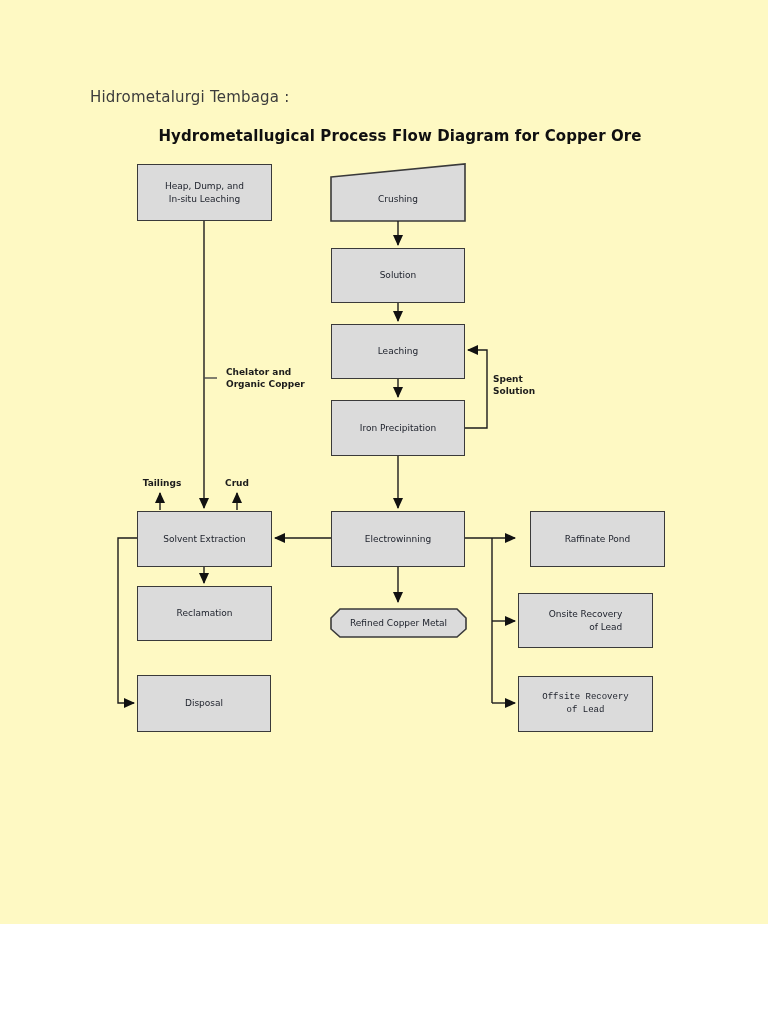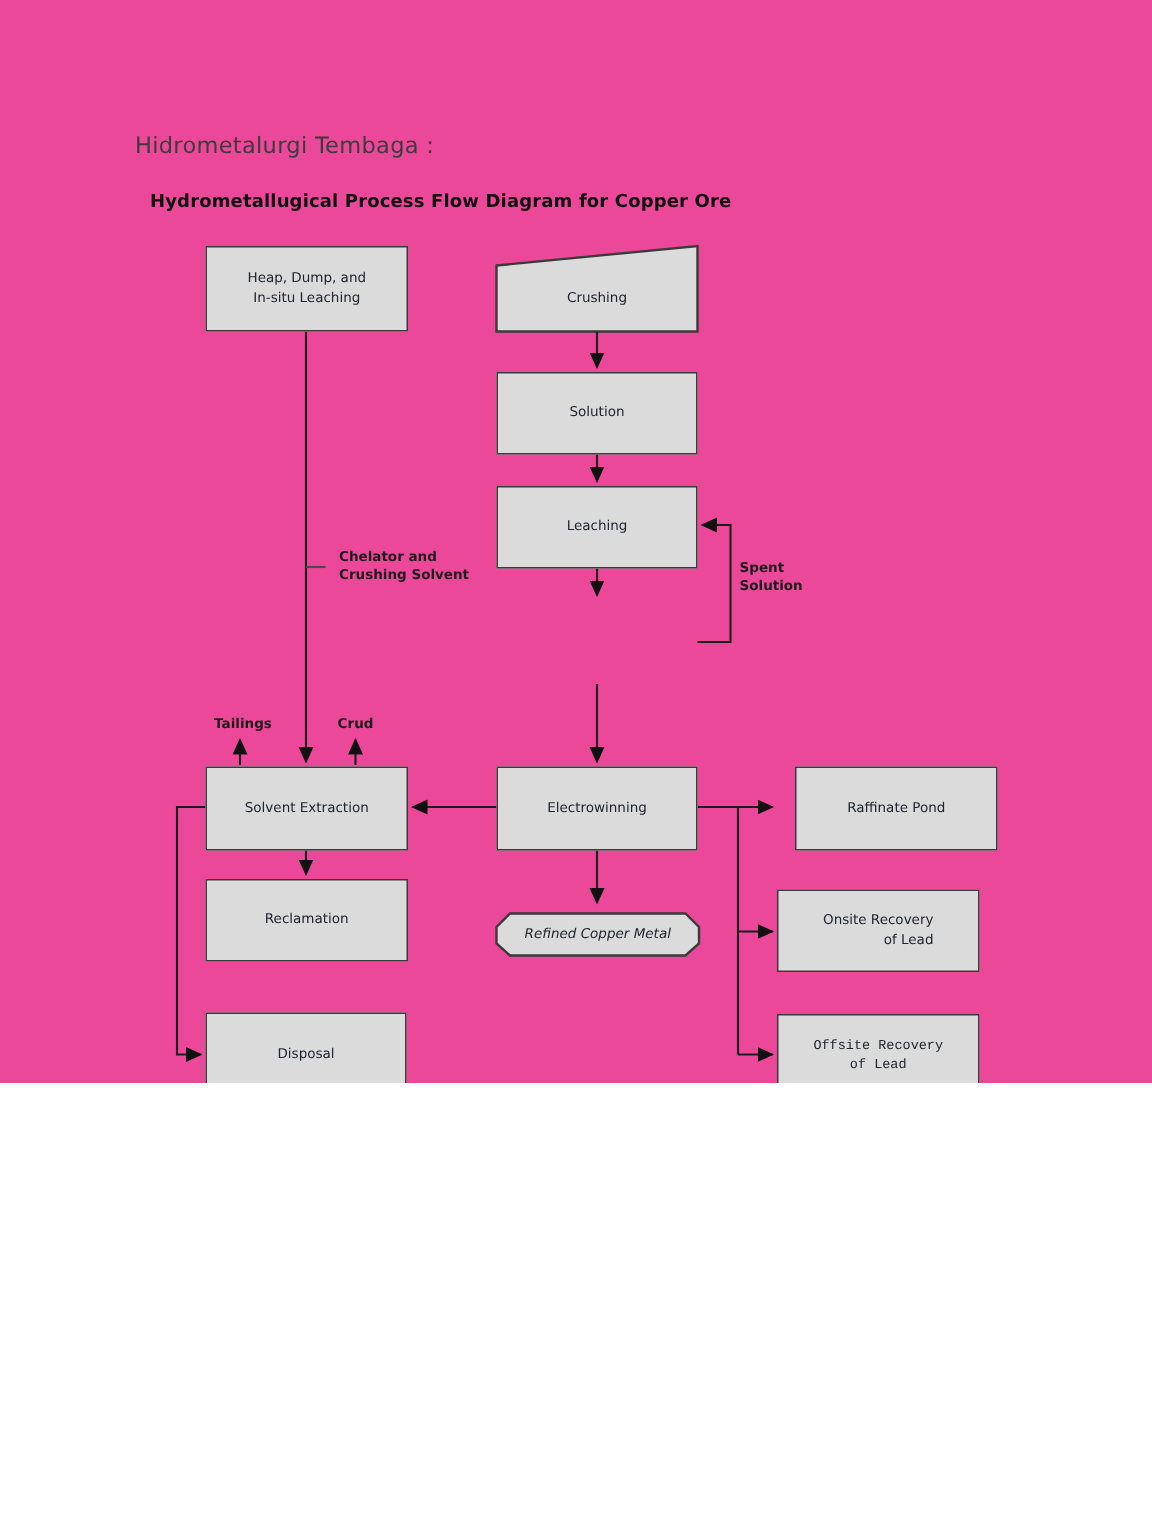--- a/index.html
+++ b/index.html
@@ -4,39 +4,40 @@
 <style>
   html, body {
     margin: 0;
     padding: 0;
     background: #ffffff;
     font-family: "DejaVu Sans", "Liberation Sans", sans-serif;
   }
   .page {
     position: relative;
     width: 768px;
-    height: 722px;
-    background: #ec4899;
+    height: 924px;
+    background: #fef9c3;
     overflow: hidden;
   }
   .heading {
     position: absolute;
     left: 90px;
     top: 88px;
     font-size: 15px;
     color: #3c3c3c;
     letter-spacing: 0.2px;
     white-space: nowrap;
   }
   .diagram-title {
     position: absolute;
     left: 100px;
     top: 127px;
     width: 600px;
-    font-size: 12px;
+    text-align: center;
+    font-size: 15px;
     font-weight: bold;
     color: #101010;
     letter-spacing: 0.1px;
   }
   svg.connector-layer {
     position: absolute;
     left: 0;
     top: 0;
     width: 768px;
     height: 1024px;
@@ -61,21 +62,21 @@
     align-items: center;
     justify-content: center;
     text-align: center;
     font-size: 9px;
     line-height: 13px;
     color: #20242e;
     white-space: pre-line;
     background: transparent;
     pointer-events: none;
   }
-  .node-label-overlay.italic { font-style: italic; }
+  .node-label-overlay.italic { }
   .annotation {
     position: absolute;
     font-size: 9px;
     line-height: 12px;
     font-weight: bold;
     color: #1c1c1c;
     white-space: pre-line;
   }
   .annotation.italic { }
   .annotation.center { text-align: center; }
@@ -123,41 +124,42 @@
 
   <div class="node" style="left:137px; top:164px; width:135px; height:57px;">Heap, Dump, and
 In-situ Leaching</div>
 
   <div class="node-label-overlay" style="left:331px; top:177px; width:134px; height:44px;">Crushing</div>
 
   <div class="node" style="left:331px; top:248px; width:134px; height:55px;">Solution</div>
 
   <div class="node" style="left:331px; top:324px; width:134px; height:55px;">Leaching</div>
 
+  <div class="node" style="left:331px; top:400px; width:134px; height:56px;">Iron Precipitation</div>
 
   <div class="node" style="left:137px; top:511px; width:135px; height:56px;">Solvent Extraction</div>
 
   <div class="node" style="left:331px; top:511px; width:134px; height:56px;">Electrowinning</div>
 
   <div class="node" style="left:518px; top:511px; width:135px; height:56px;margin-left:12px;">Raffinate Pond</div>
 
   <div class="node" style="left:137px; top:586px; width:135px; height:55px;">Reclamation</div>
 
   <div class="node-label-overlay italic" style="left:331px; top:609px; width:135px; height:28px;">Refined Copper Metal</div>
 
   <div class="node" style="left:518px; top:593px; width:135px; height:55px;text-align:right;">Onsite Recovery
 of Lead</div>
 
   <div class="node" style="left:137px; top:675px; width:134px; height:57px;">Disposal</div>
 
   <div class="node" style="left:518px; top:676px; width:135px; height:56px;font-family:Liberation Mono, monospace;">Offsite Recovery
 of Lead</div>
 
   <div class="annotation" style="left:226px; top:366px;">Chelator and
-Crushing Solvent</div>
+Organic Copper</div>
 
   <div class="annotation italic center" style="left:134px; top:477px; width:56px;">Tailings</div>
 
   <div class="annotation italic center" style="left:212px; top:477px; width:50px;">Crud</div>
 
   <div class="annotation italic" style="left:493px; top:373px;">Spent
 Solution</div>
 
 </div>
 

